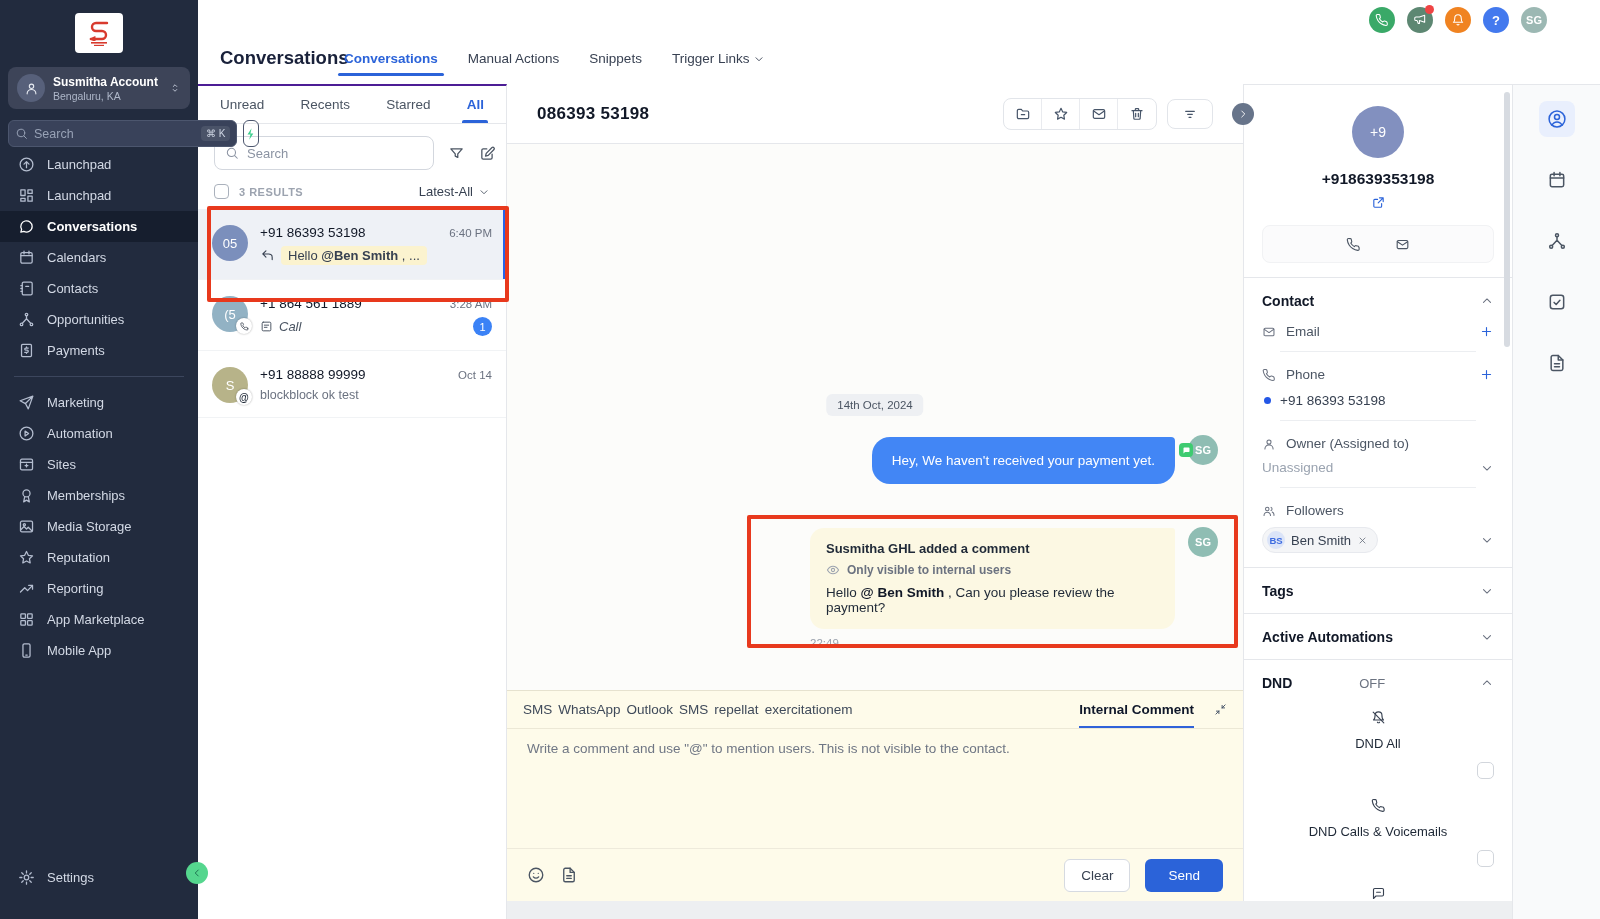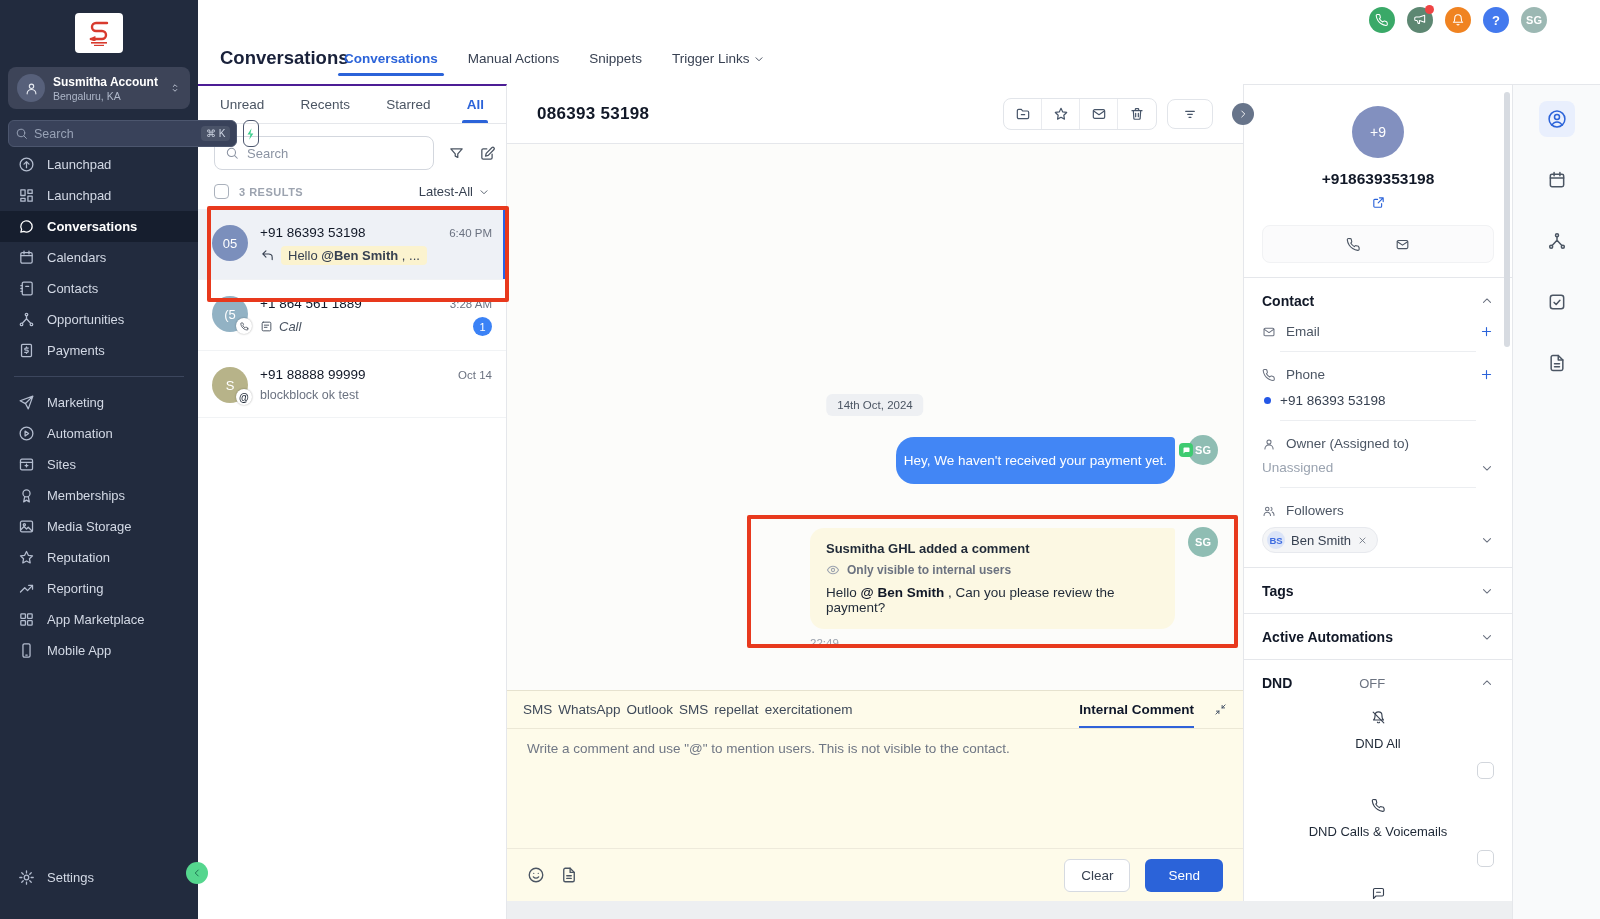--- a/index.html
+++ b/index.html
@@ -100,21 +100,21 @@
   .chat-actions { margin-left:auto; display:flex; align-items:center; gap:10px; }
   .btn-group { display:flex; border:1px solid #e2e5ea; border-radius:8px; background:#fff; overflow:hidden; }
   .bg-btn { width:38px; height:30px; display:flex; align-items:center; justify-content:center; color:#475569; border-right:1px solid #e9ebef; cursor:pointer; }
   .bg-btn:last-child { border-right:none; }
   .bg-btn span { width:16px; height:16px; }
   .filter-btn { width:46px; height:30px; border:1px solid #e2e5ea; border-radius:8px; background:#fff; display:flex; align-items:center; justify-content:center; color:#475569; cursor:pointer; }
   .filter-btn span { width:16px; height:16px; }
   .panel-toggle { position:absolute; right:-11px; top:19px; width:22px; height:22px; border-radius:50%; background:#67748a; color:#fff; display:flex; align-items:center; justify-content:center; z-index:20; cursor:pointer; }
   .panel-toggle span { width:12px; height:12px; }
   .date-chip { position:absolute; left:50%; transform:translateX(-50%); top:310px; background:#eef0f3; border-radius:6px; padding:5px 11px; font-size:11.5px; color:#4b5563; }
-  .msg-out { position:absolute; right:68px; top:353px; max-width:460px; background:#4286f5; color:#fff; font-size:13.5px; padding:16px 8px; border-radius:18px 4px 18px 18px; }
+  .msg-out { position:absolute; right:68px; top:353px; max-width:460px; background:#4286f5; color:#fff; font-size:13.5px; padding:16px 20px; border-radius:18px 4px 18px 18px; }
   .sg-av { position:absolute; right:25px; width:30px; height:30px; border-radius:50%; background:#8fbdb3; color:#fff; font-size:11px; font-weight:bold; display:flex; align-items:center; justify-content:center; }
   .sg-av .msg-badge { position:absolute; left:-9px; top:8px; width:14px; height:14px; background:#3ecb70; border-radius:4px; color:#fff; display:flex; align-items:center; justify-content:center; }
   .sg-av .msg-badge span { width:9px; height:9px; }
   .comment-wrap { position:absolute; right:68px; top:444px; width:365px; }
   .comment-bubble { background:#fcf8e3; border-radius:14px 3px 14px 14px; padding:13px 16px 14px; }
   .cm-author { font-size:13px; color:#1f2937; font-weight:bold; }
   .cm-vis { margin-top:7px; display:flex; align-items:center; gap:7px; font-size:12px; color:#6b7280;font-weight:bold; }
   .cm-vis span[data-icon] { width:14px; height:14px; color:#9ca3af; }
   .cm-text { margin-top:8px; font-size:13.5px; color:#1f2937; }
   .cm-text b { color:#111827; }

